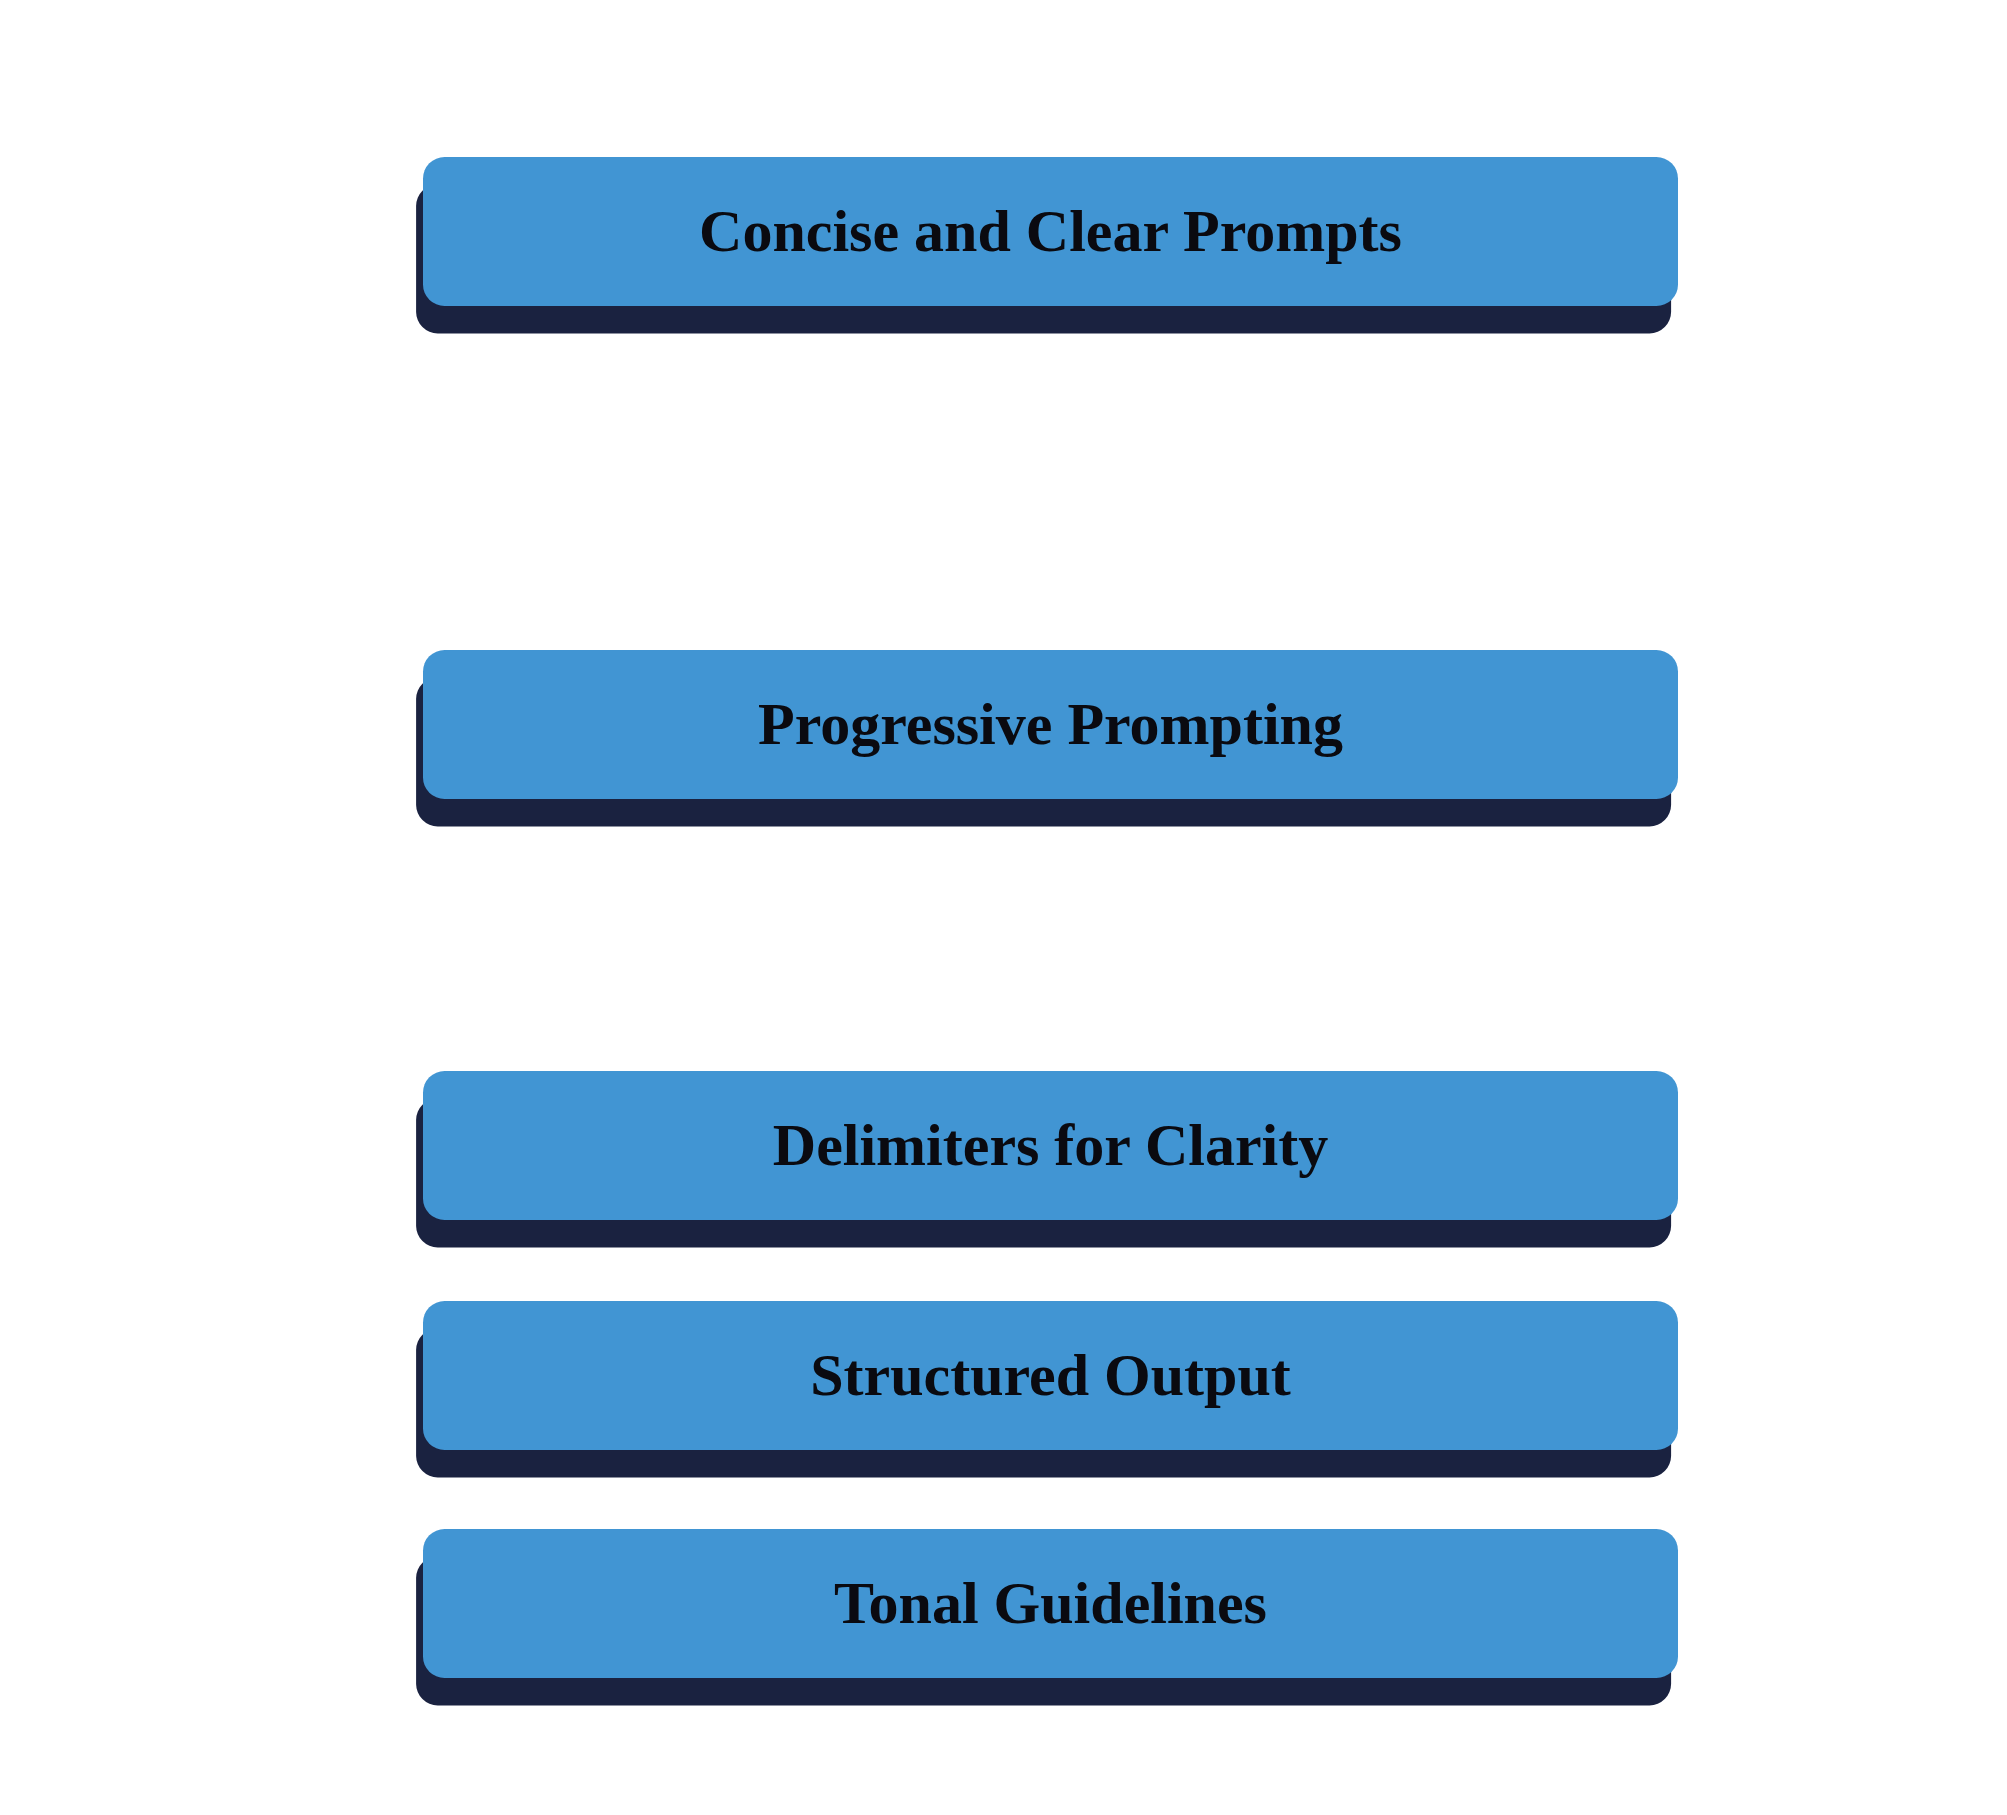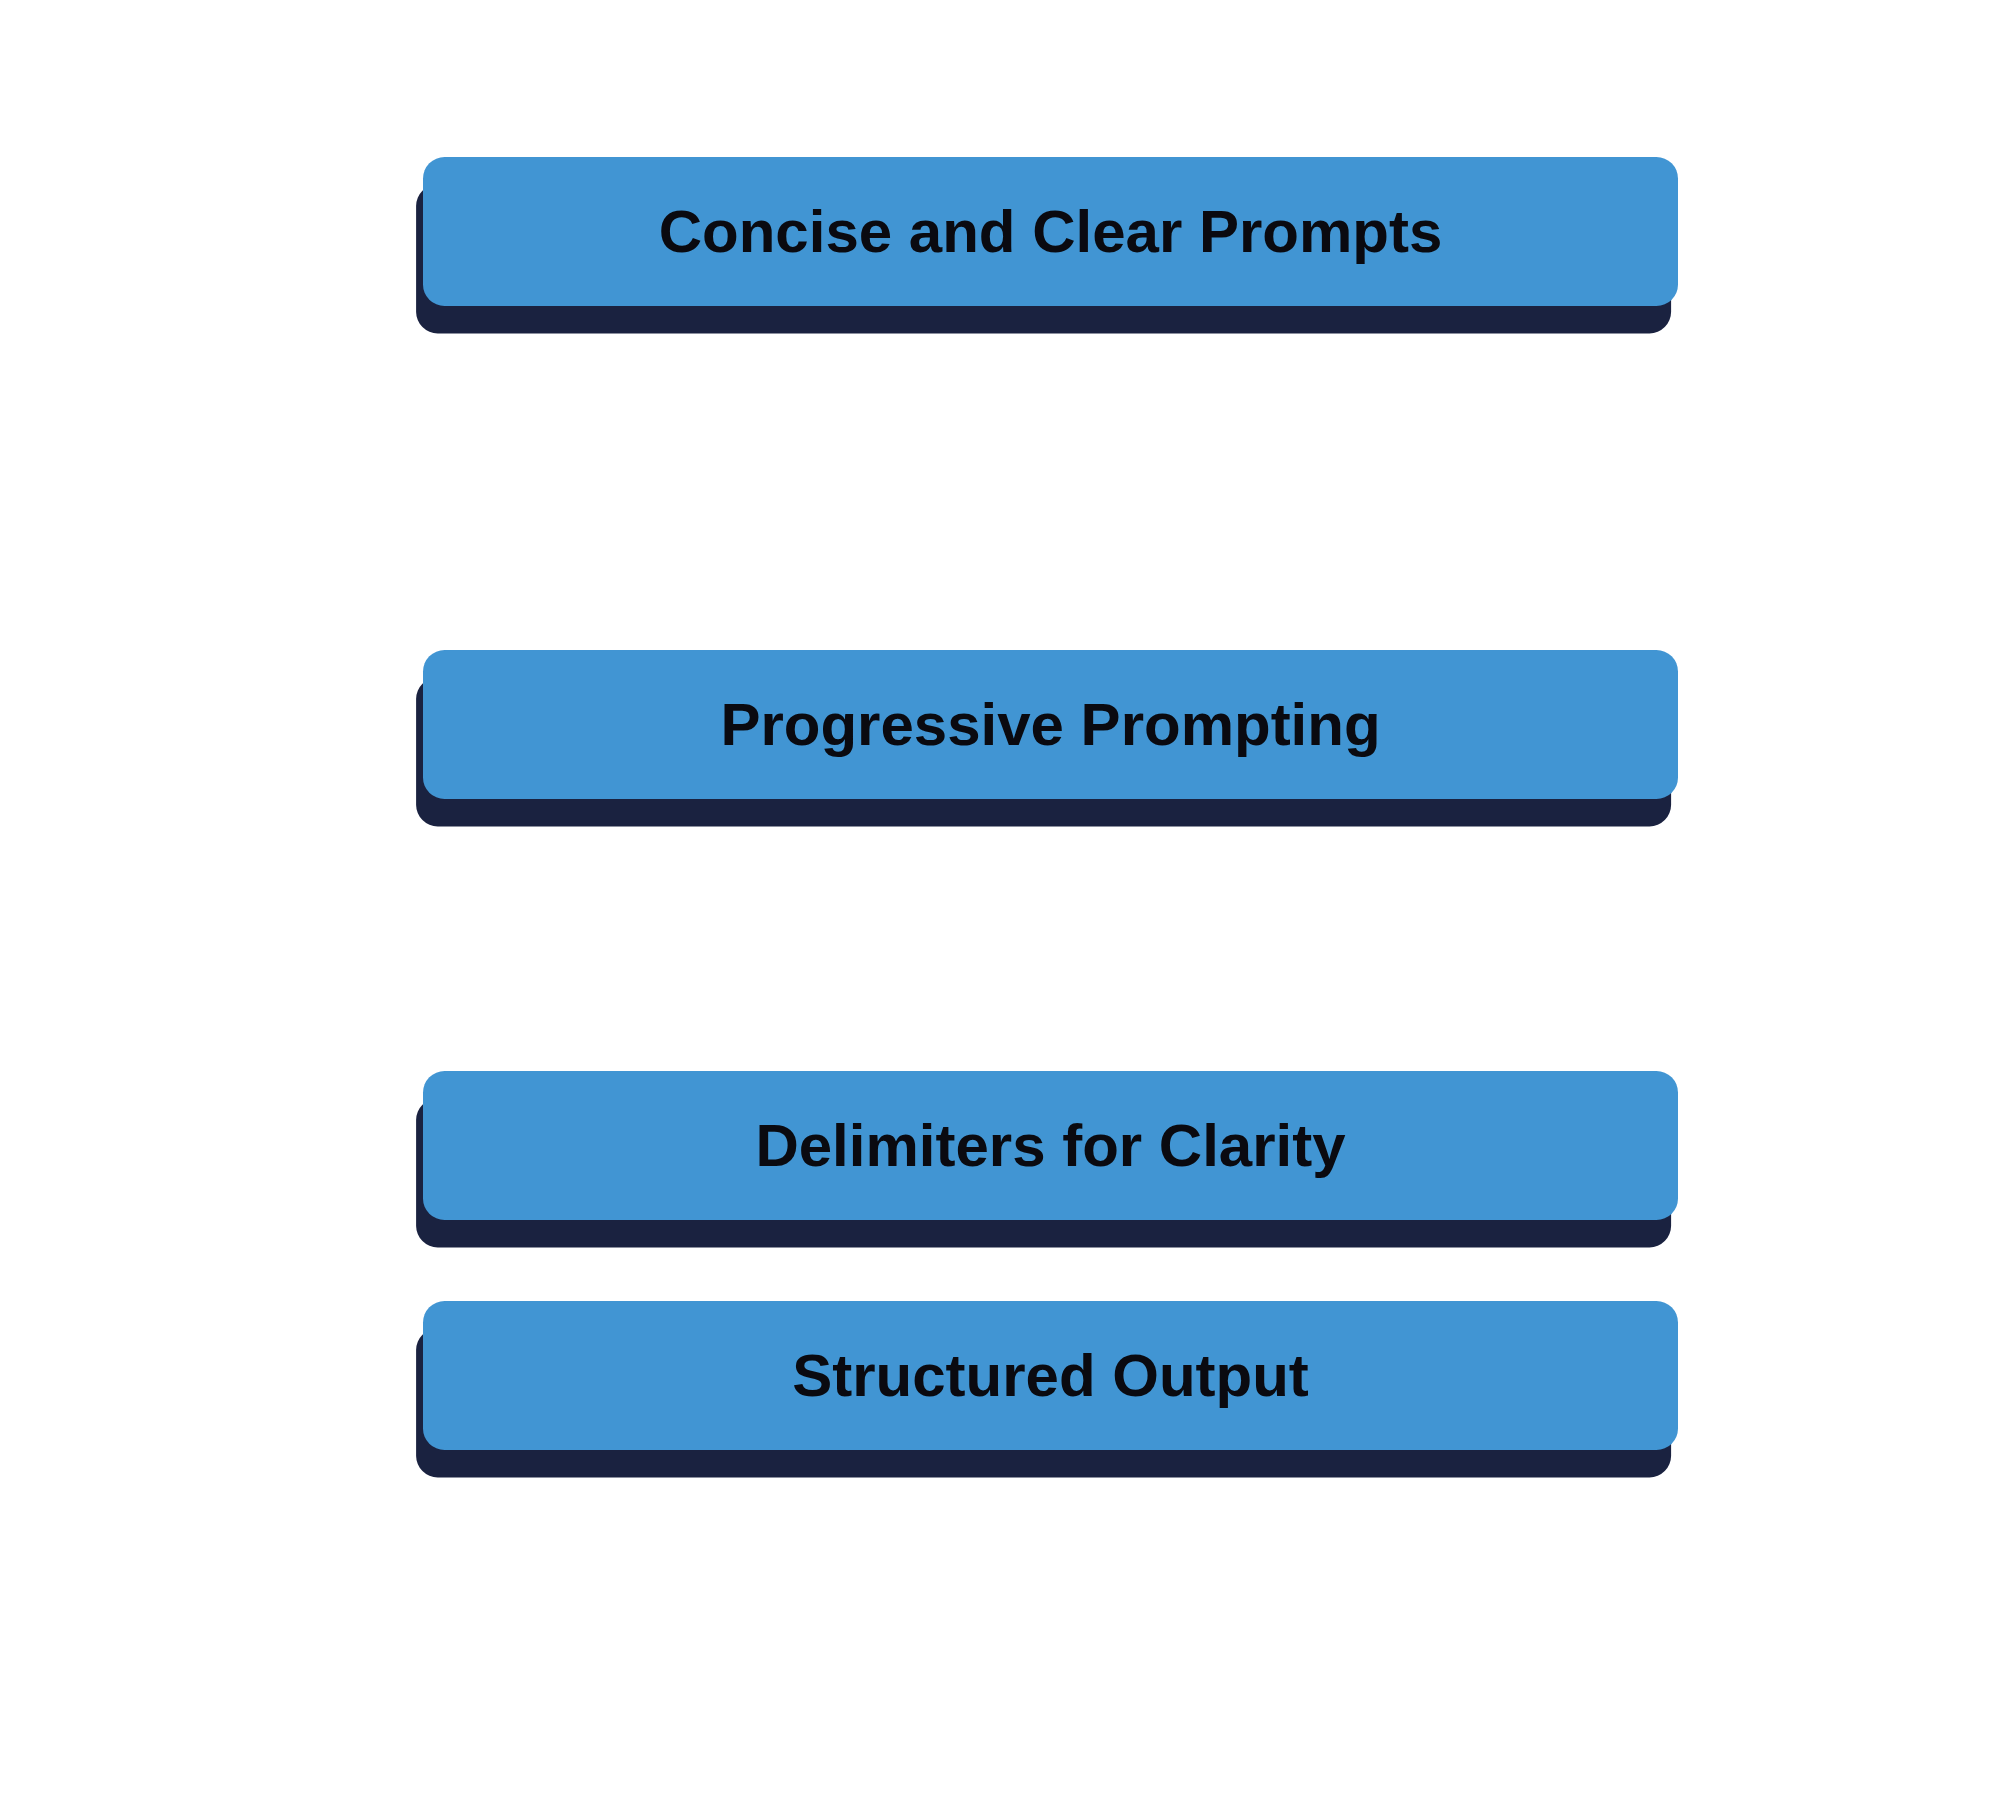--- a/index.html
+++ b/index.html
@@ -11,20 +11,21 @@
     height: 1815px;
     background: #ffffff;
     font-family: "Liberation Sans", sans-serif;
   }
   .canvas {
     position: relative;
     width: 2007px;
     height: 1815px;
     background: #ffffff;
     overflow: hidden;
+    font-family: Liberation Serif, serif;
   }
   .step-box {
     position: absolute;
     left: 423px;
     width: 1255px;
     height: 149px;
     background: #4195D3;
     border-radius: 21.6px;
     box-shadow: -6.9px 27.4px 0 0 #1A2240;
     display: flex;
@@ -64,15 +65,18 @@
 
 
   <div class="step-box pos-4">
     <span class="label">Delimiters for Clarity</span>
   </div>
 
   <div class="step-box pos-5">
     <span class="label">Structured Output</span>
   </div>
 
+  <div class="step-box pos-6">
+    <span class="label">Tonal Guidelines</span>
+  </div>
 
 </div>
 
 
 </body></html>

